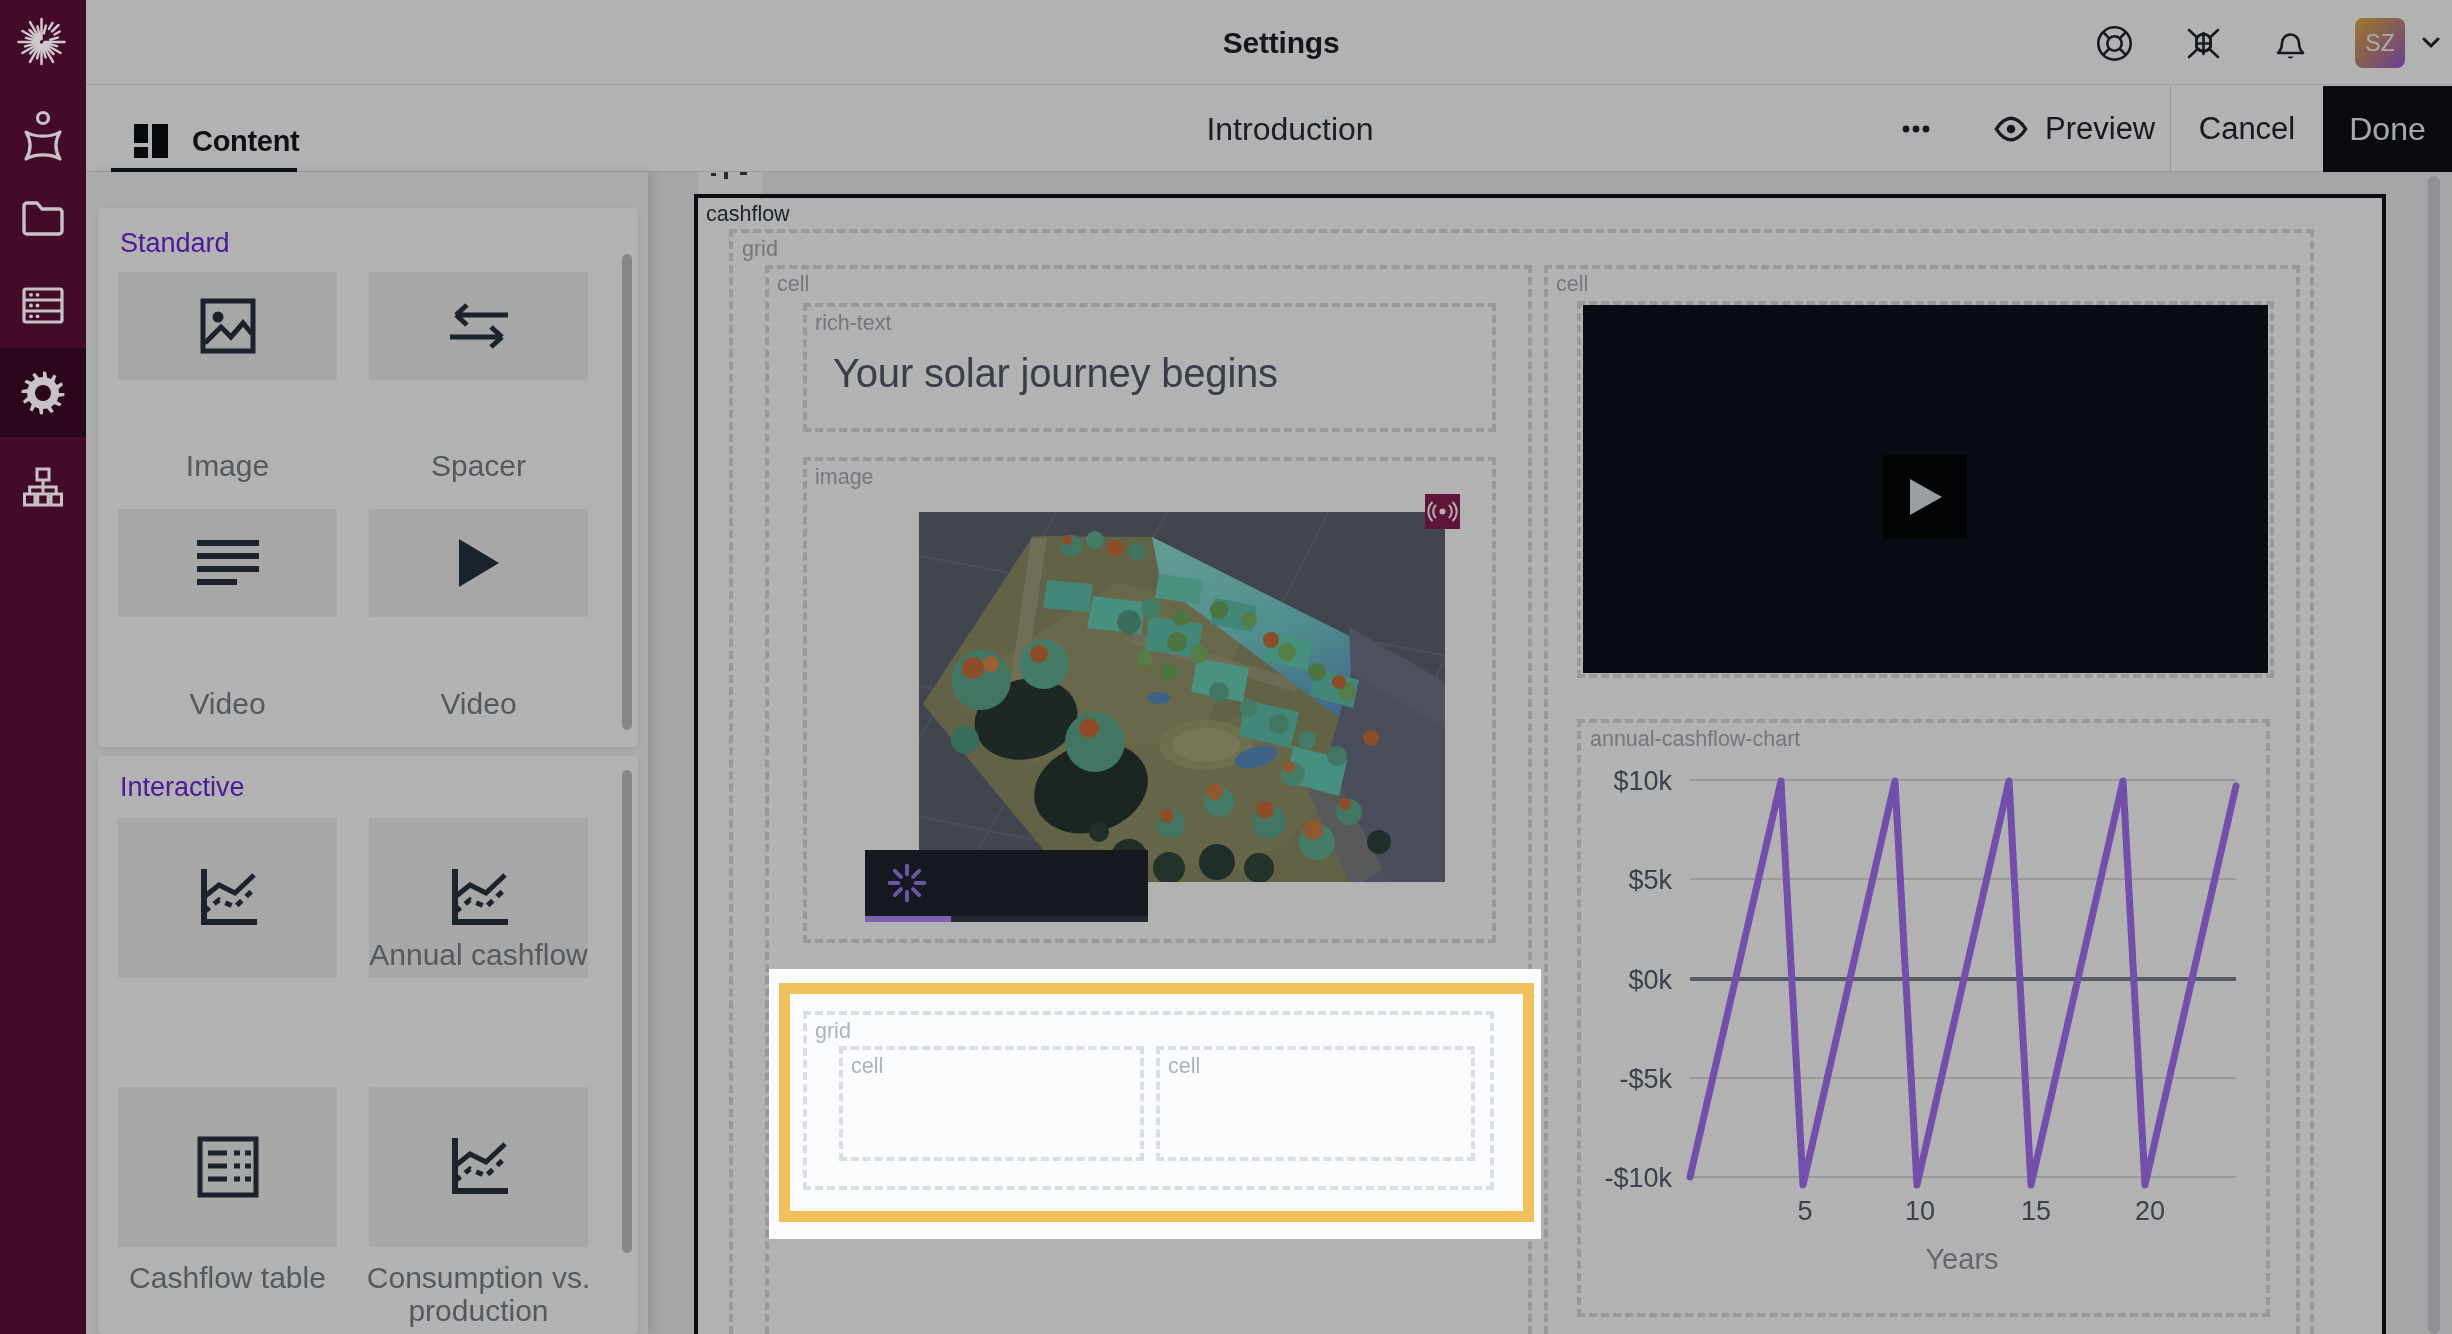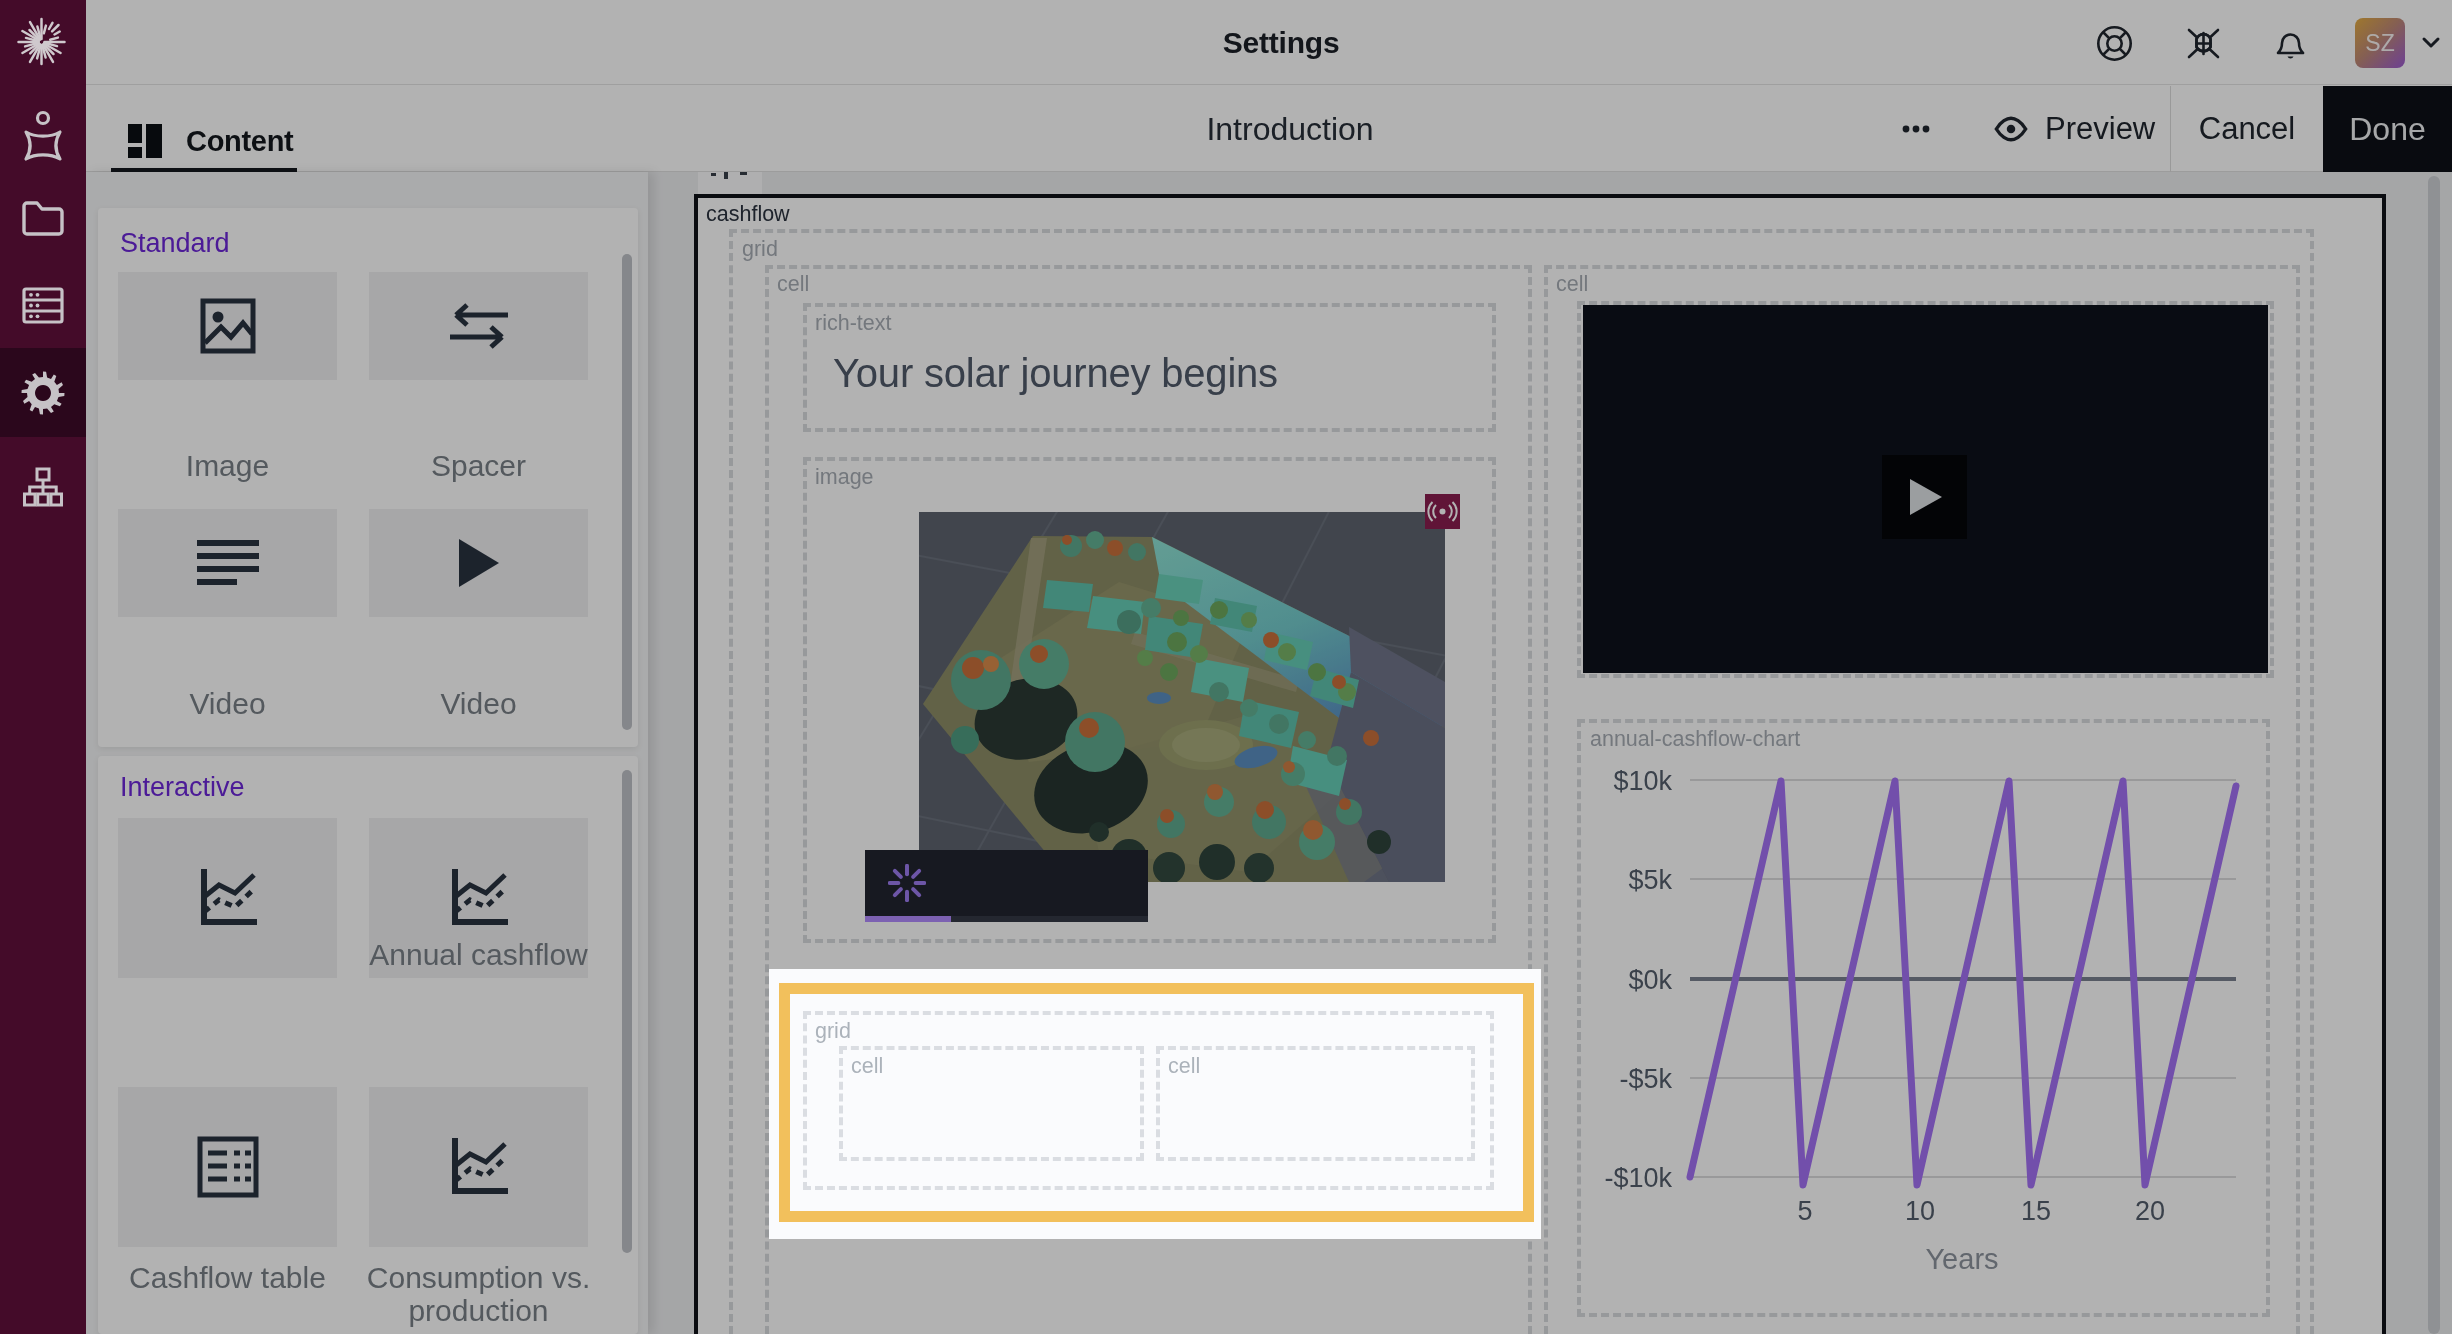--- a/index.html
+++ b/index.html
@@ -12,21 +12,21 @@
   #topbar { left:86px; top:0; width:2366px; height:85px; background:#fff;
     border-bottom:1px solid #e4e4e4; }
   #title { left:86px; top:0; width:2366px; height:105px; line-height:85px;
     text-align:center; font-size:30px; font-weight:bold; color:#1C2028; letter-spacing:-.2px;margin-left:12px;}
 
   
   #tabbar { left:86px; top:86px; width:2366px; height:86px; background:#fff;
     border-bottom:1px solid #e0e0e0; }
   #introtitle { left:648px; top:86px; width:1284px; height:86px; line-height:86px;
     text-align:center; font-size:32px; color:#272E38; }
-  #contenttab { left:128px; top:110px; height:62px; color:#14181D; font-size:29px; font-weight:bold; letter-spacing:-.3px; }
+  #contenttab { left:134px; top:110px; height:62px; color:#14181D; font-size:29px; font-weight:bold; letter-spacing:-.3px; }
   #tabunderline { left:111px; top:168px; width:186px; height:4px; background:#14181D; }
 
   
   #sidebar { left:0; top:0; width:86px; height:1334px; background:#440B29; z-index:70; }
   #sideactive { left:0; top:348px; width:86px; height:89px; background:#2B071C; z-index:70; }
 
   
   #panel { left:86px; top:172px; width:562px; height:1162px; background:#F4F5F6;
     box-shadow: 6px 0 10px rgba(0,0,0,.10); }
   .group { position:absolute; background:#fff; border-radius:4px; }

